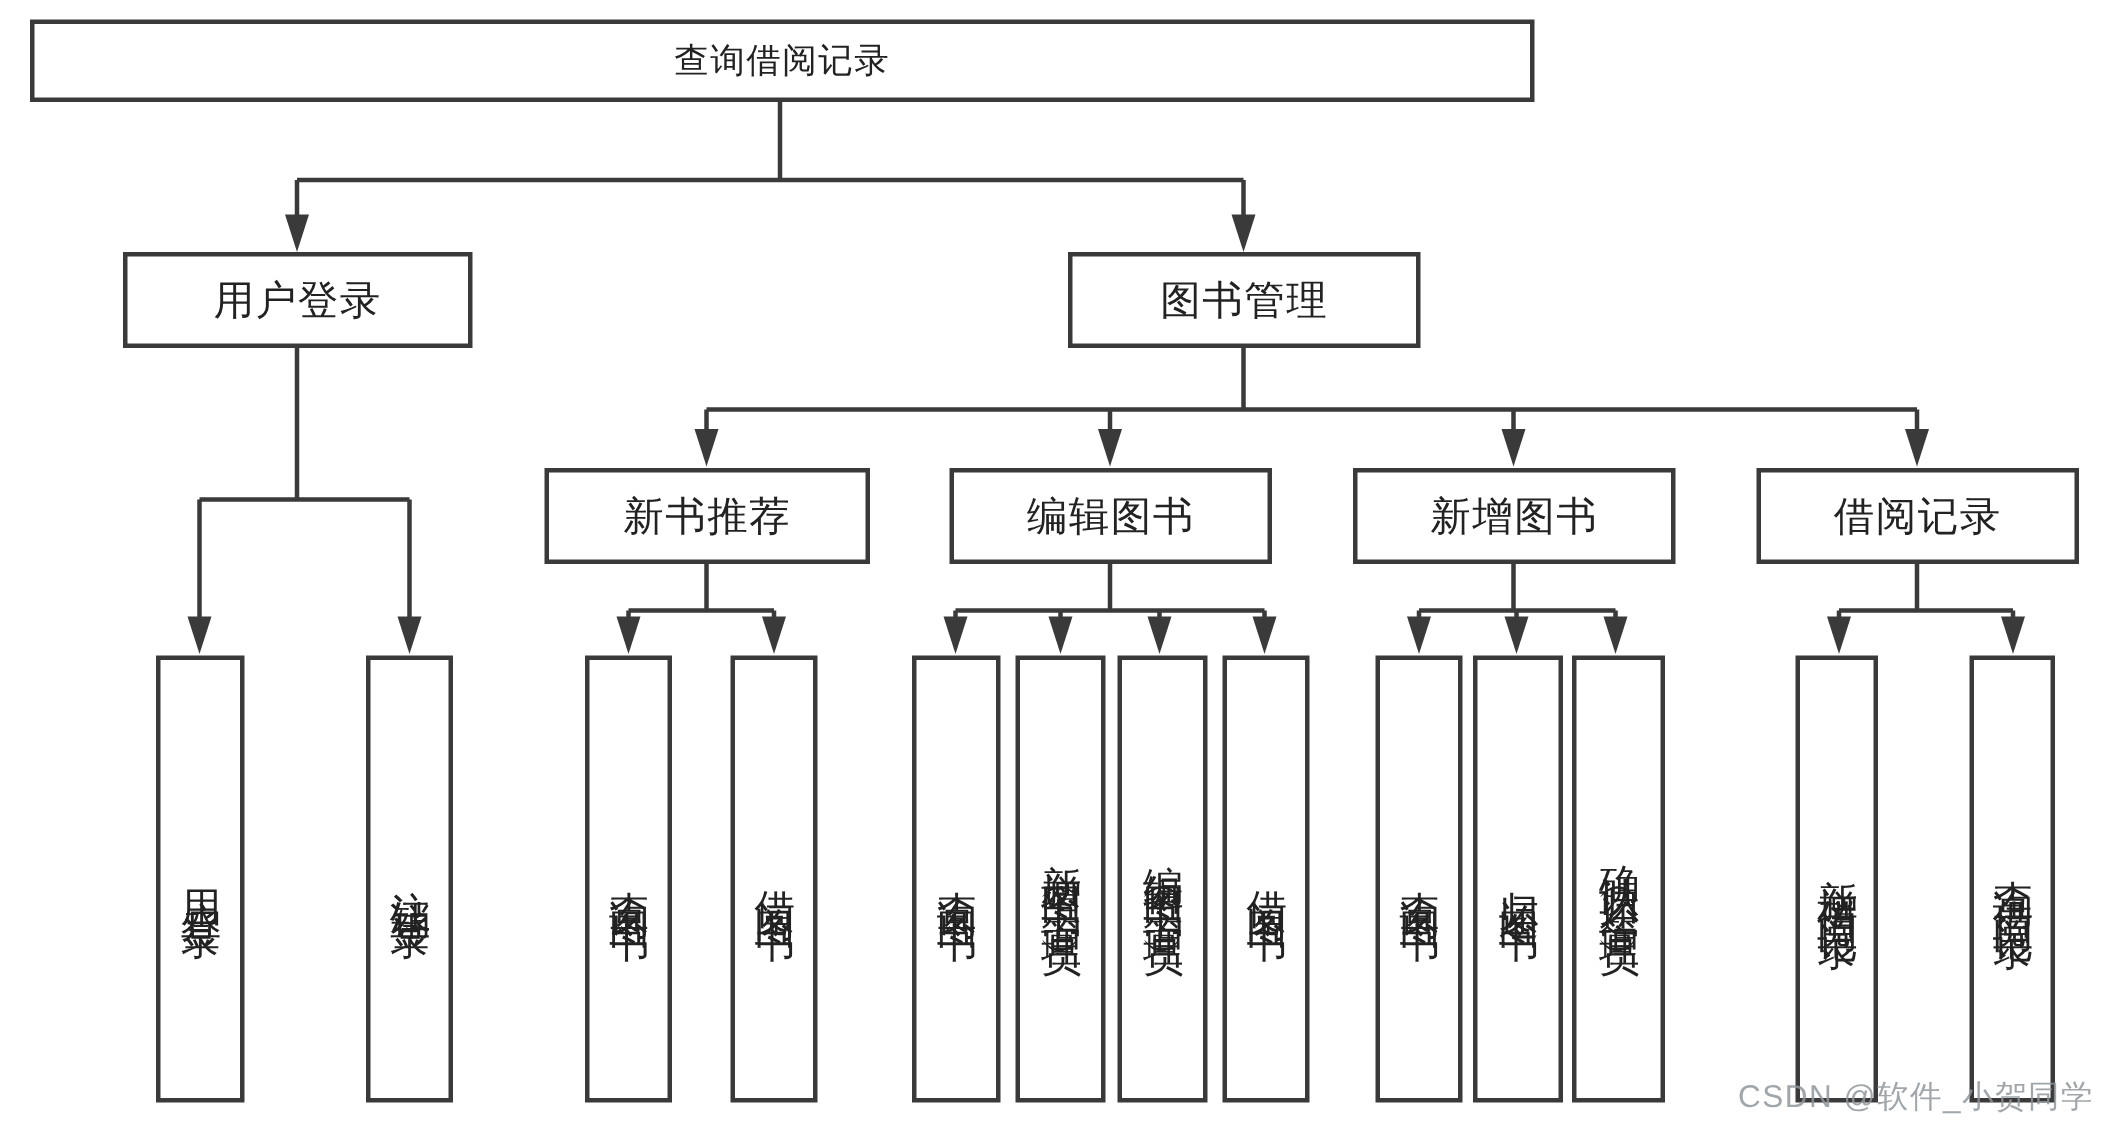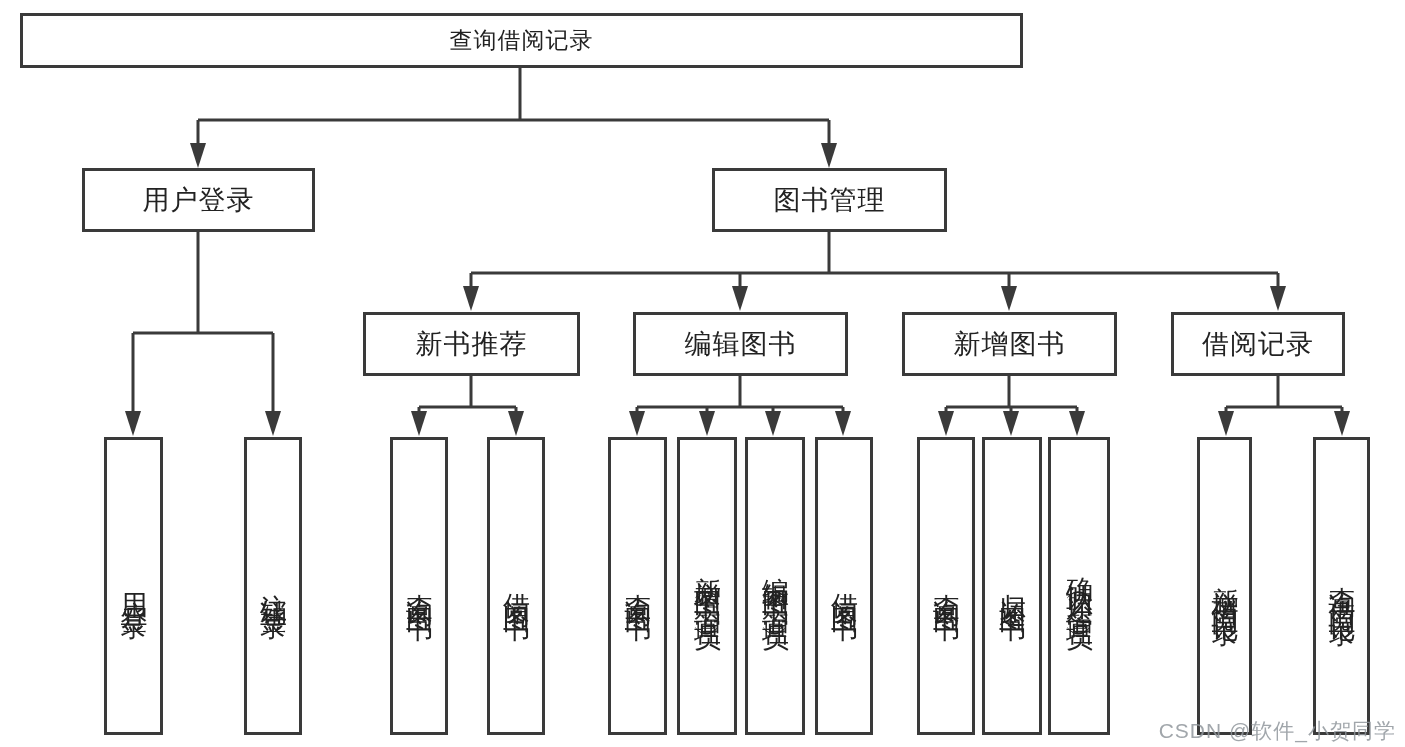--- a/index.html
+++ b/index.html
@@ -121,21 +121,21 @@
 
   <div class="box" style="left:363px; top:312px; width:217px; height:64px;">
     <span>新书推荐</span>
   </div>
   <div class="box" style="left:633px; top:312px; width:215px; height:64px;">
     <span>编辑图书</span>
   </div>
   <div class="box" style="left:902px; top:312px; width:215px; height:64px;">
     <span>新增图书</span>
   </div>
-  <div class="box" style="left:1171px; top:312px; width:174px; height:64px;">
+  <div class="box" style="left:1171px; top:312px; width:215px; height:64px;">
     <span>借阅记录</span>
   </div>
 
   <div class="box leaf" style="left:104px; width:59px;">
     <span class="v-label">用户登录</span>
   </div>
   <div class="box leaf" style="left:244px; width:58px;">
     <span class="v-label">注销登录</span>
   </div>
 

